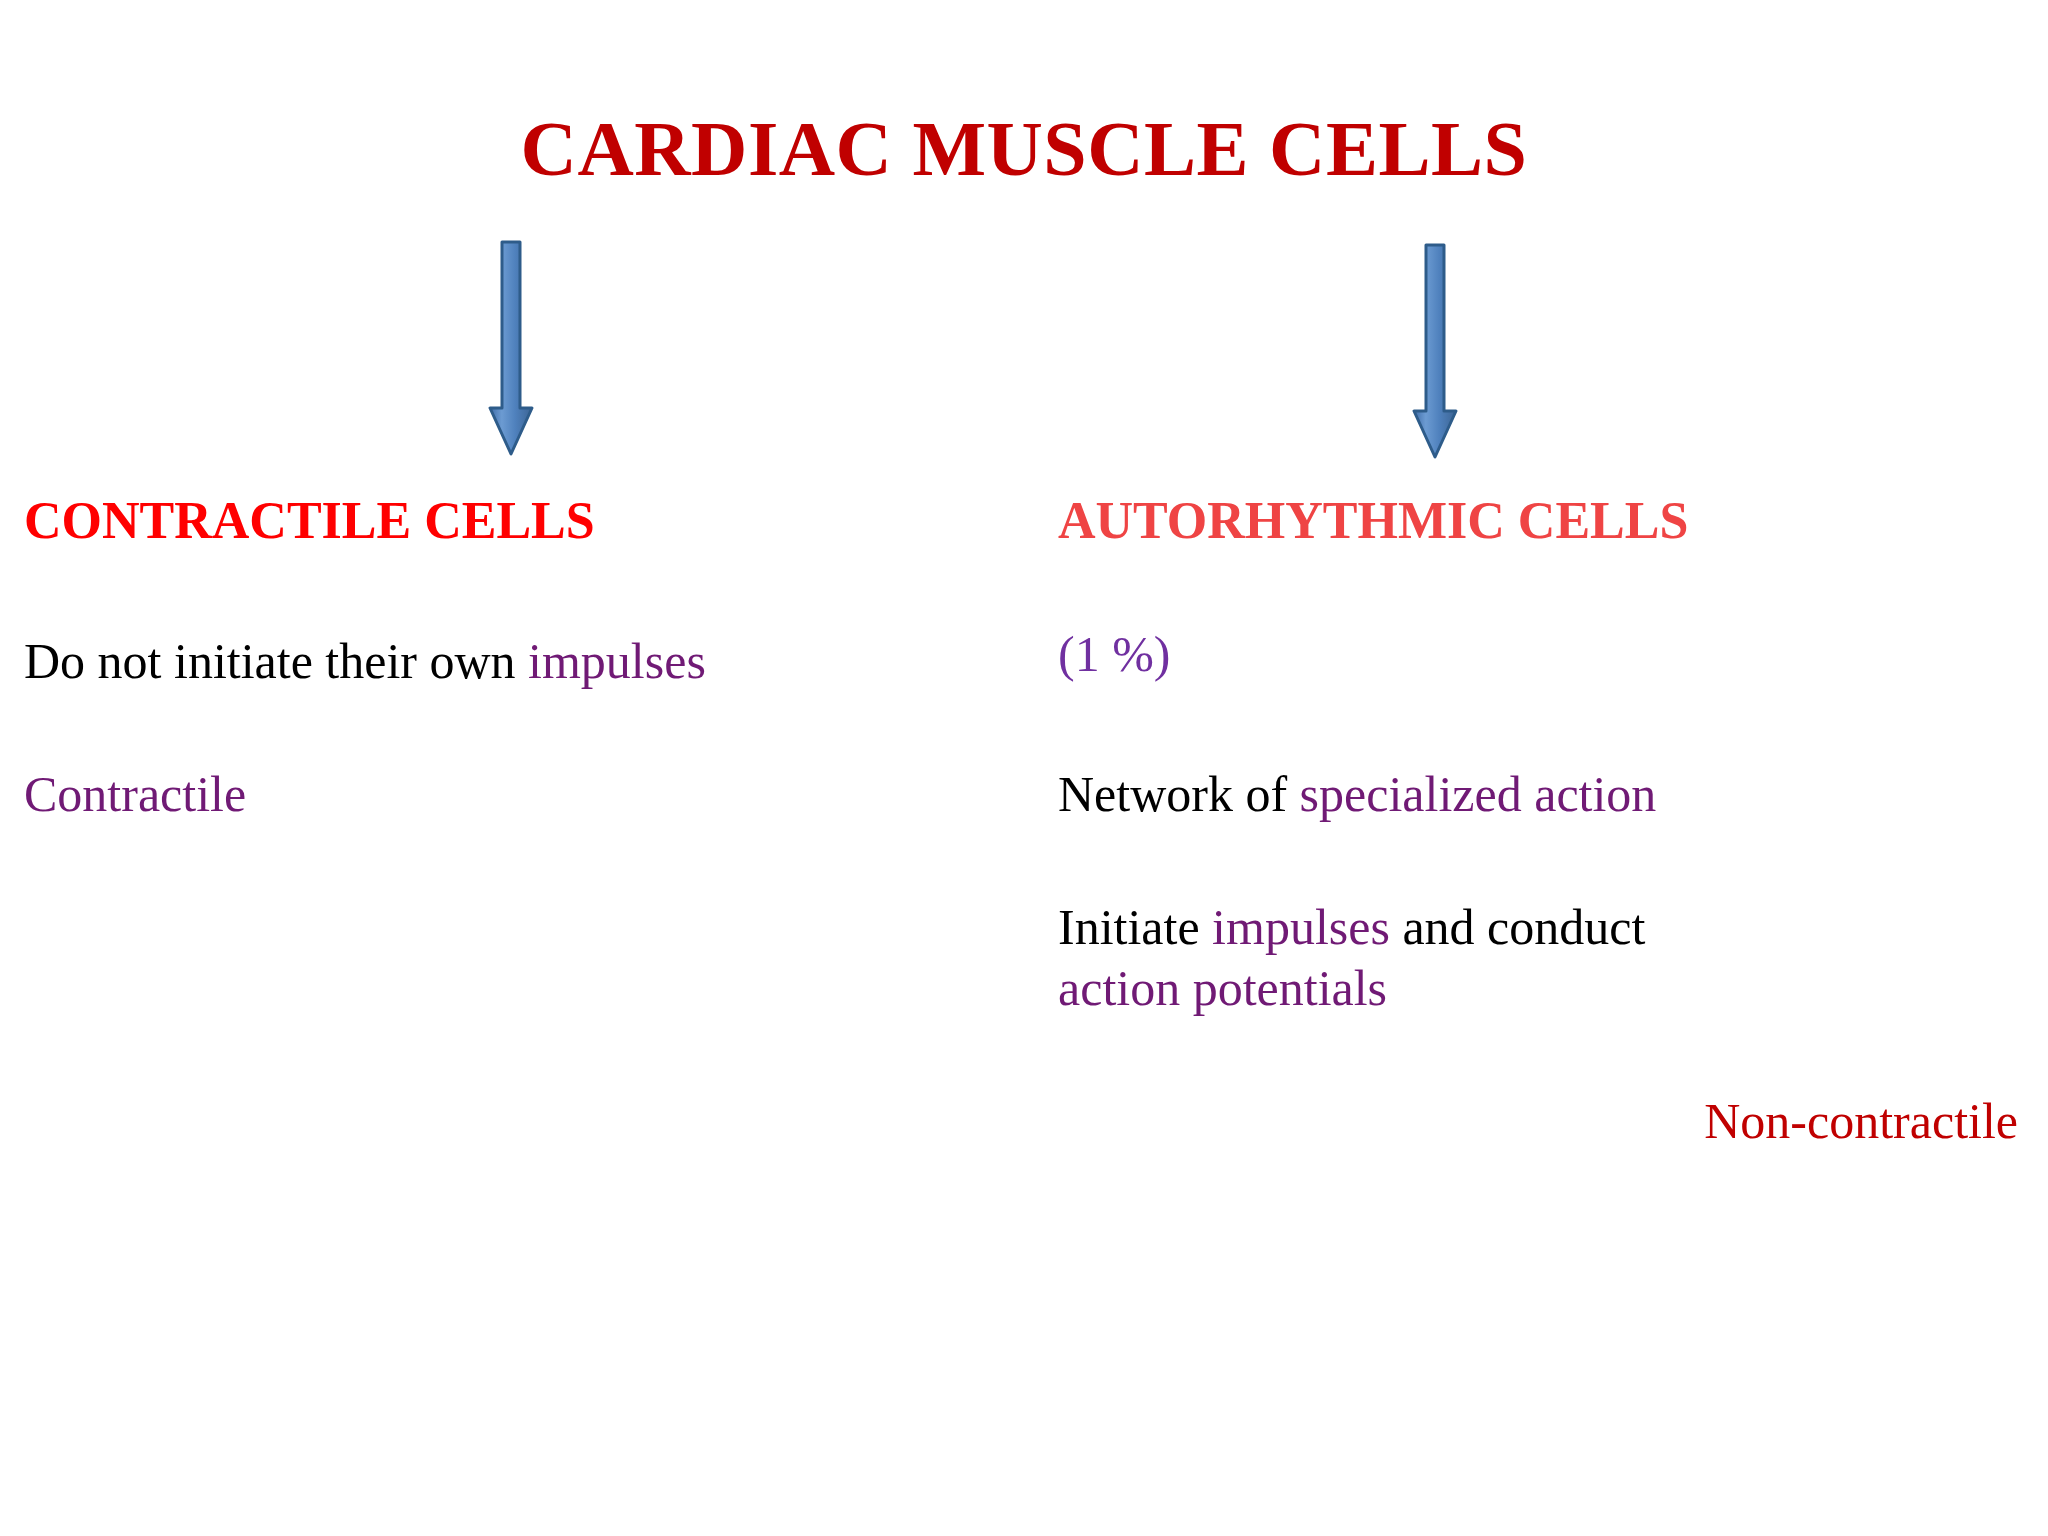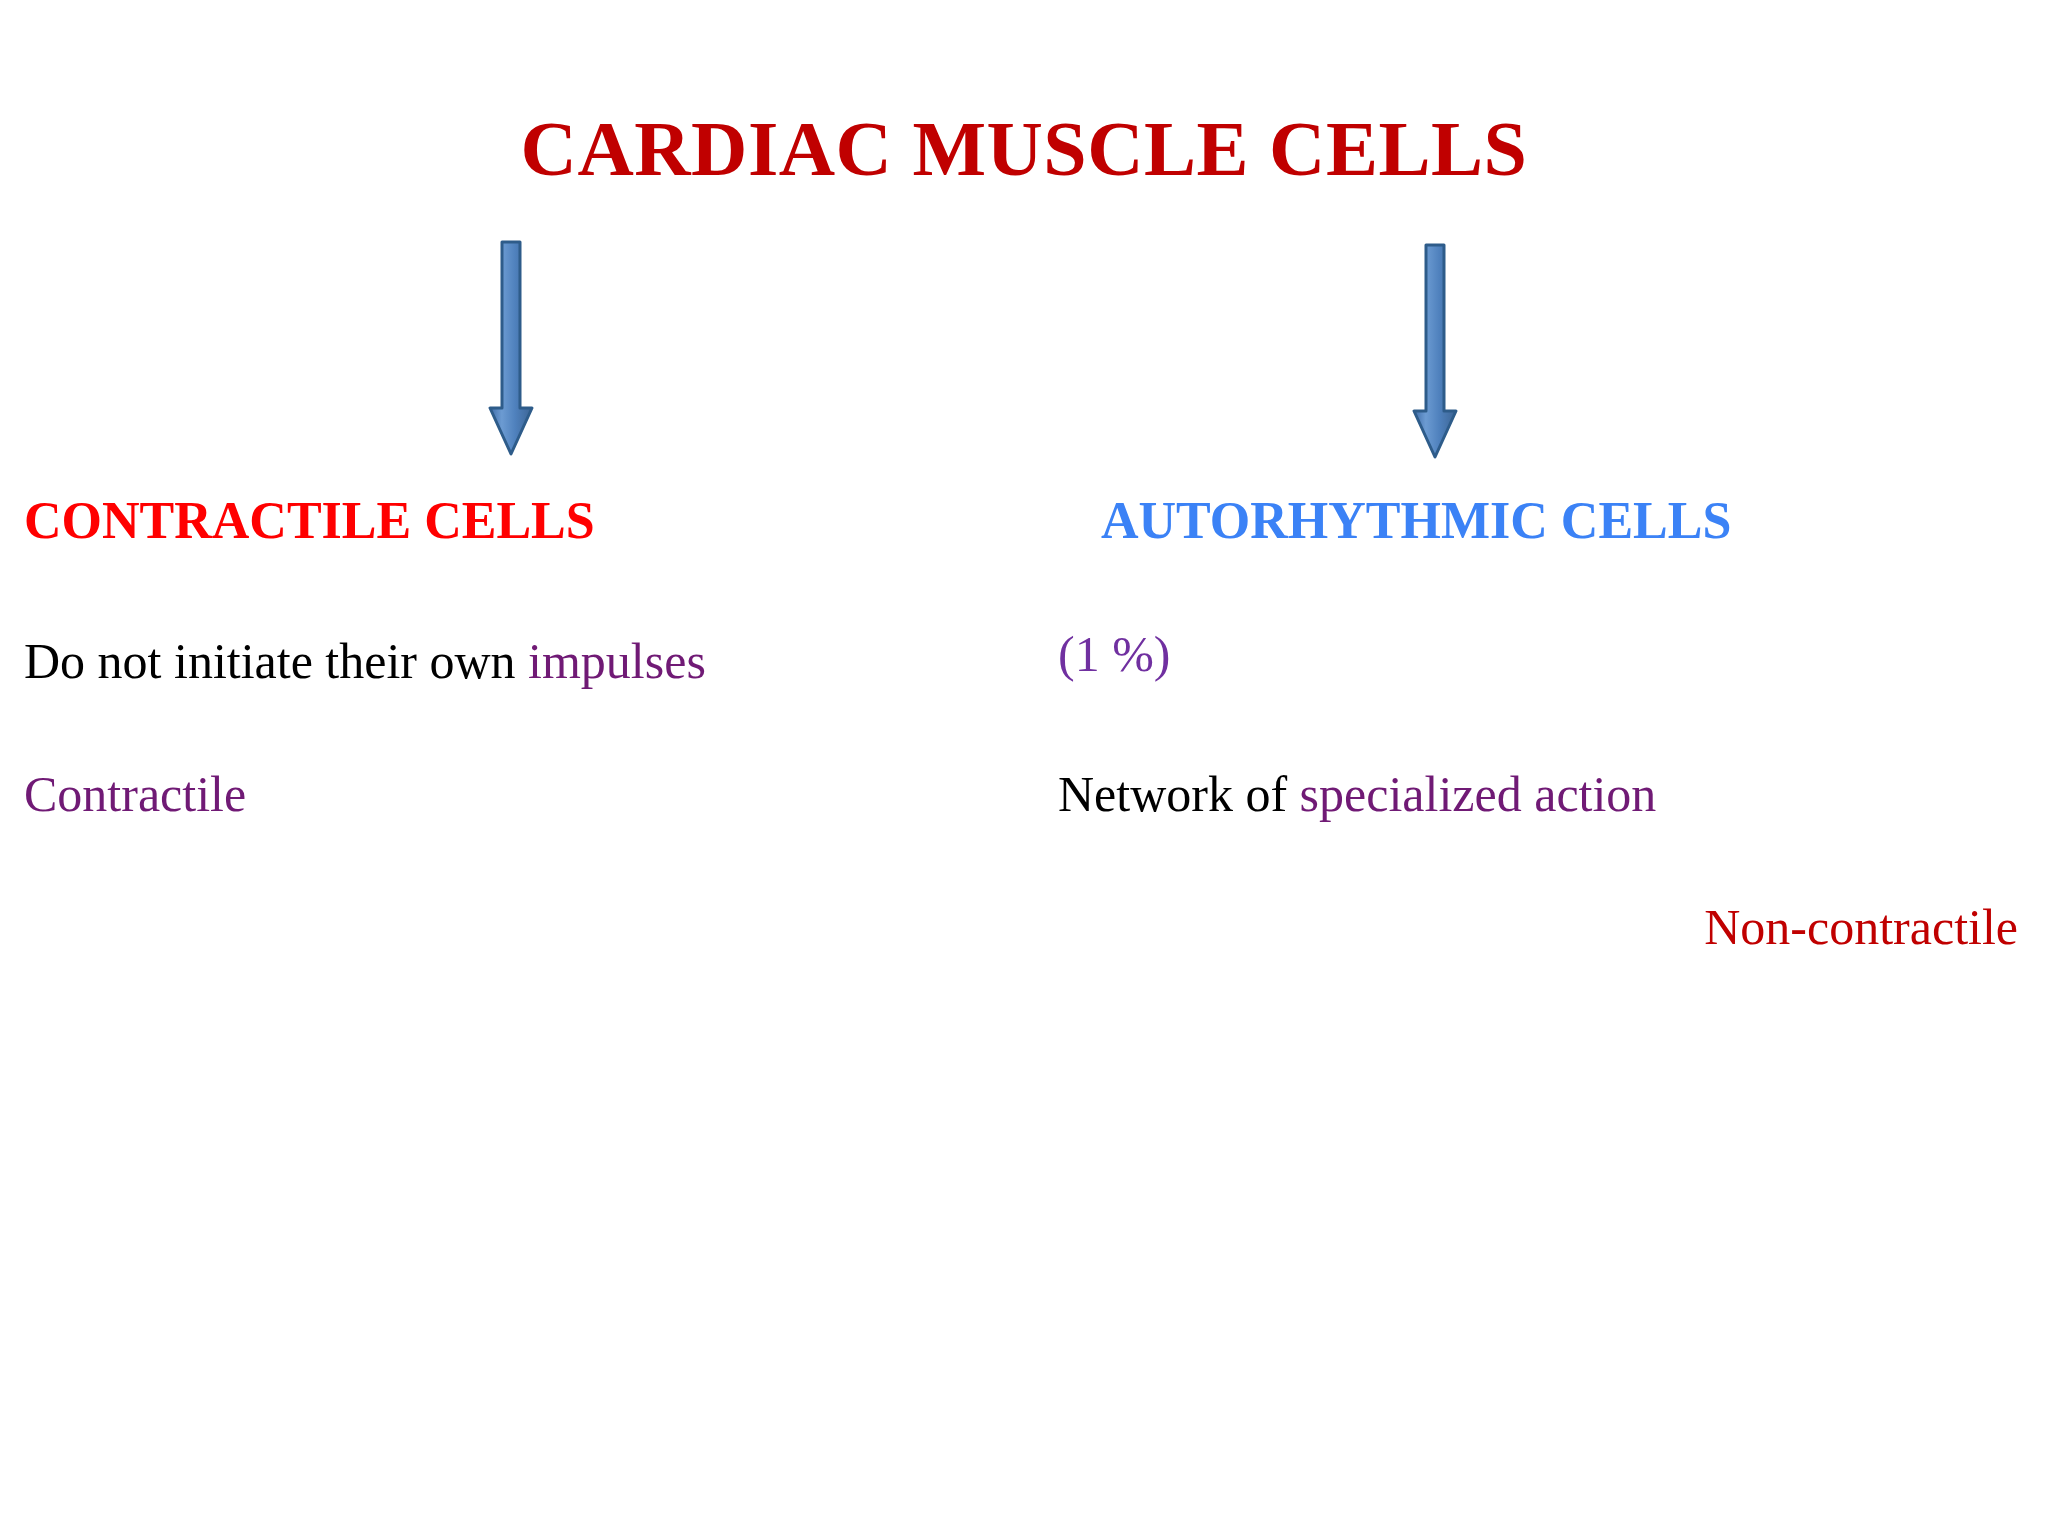--- a/index.html
+++ b/index.html
@@ -56,21 +56,21 @@
   #column-right { left: 1058px; width: 960px;  }
 
   .col-heading {
     font-size: 52px;
     font-weight: bold;
     line-height: 1.1;
     margin: 0 0 0 0;
     white-space: nowrap;
   }
   #heading-contractile   { color: #FF0000; }
-  #heading-autorhythmic  { color: #3b82f6; margin-left: 43px; }
+  #heading-autorhythmic  { color: #ef4444; }
 
   .percent {
     font-size: 50px;
     color: #7030A0;
     margin-top: 78px;
     line-height: 1.1;
   }
 
   .body-line {
     font-size: 50px;
@@ -134,17 +134,21 @@
   <div class="column" id="column-right">
 
     <div class="col-heading" id="heading-autorhythmic">AUTORHYTHMIC CELLS</div>
 
     <div class="percent">(1 %)</div>
 
     <div class="body-line gap-1">
       <span class="black">Network of </span><span class="red-bright">specialized action</span>
     </div>
 
+    <div class="body-line gap-2">
+      <span class="black">Initiate </span><span class="red-bright">impulses</span><span class="black"> and conduct</span><br>
+      <span class="red-bright">action potentials</span>
+    </div>
 
     <div class="body-line gap-2 red-dark">Non-contractile</div>
   </div>
 
 </div>
 
 </body></html>

